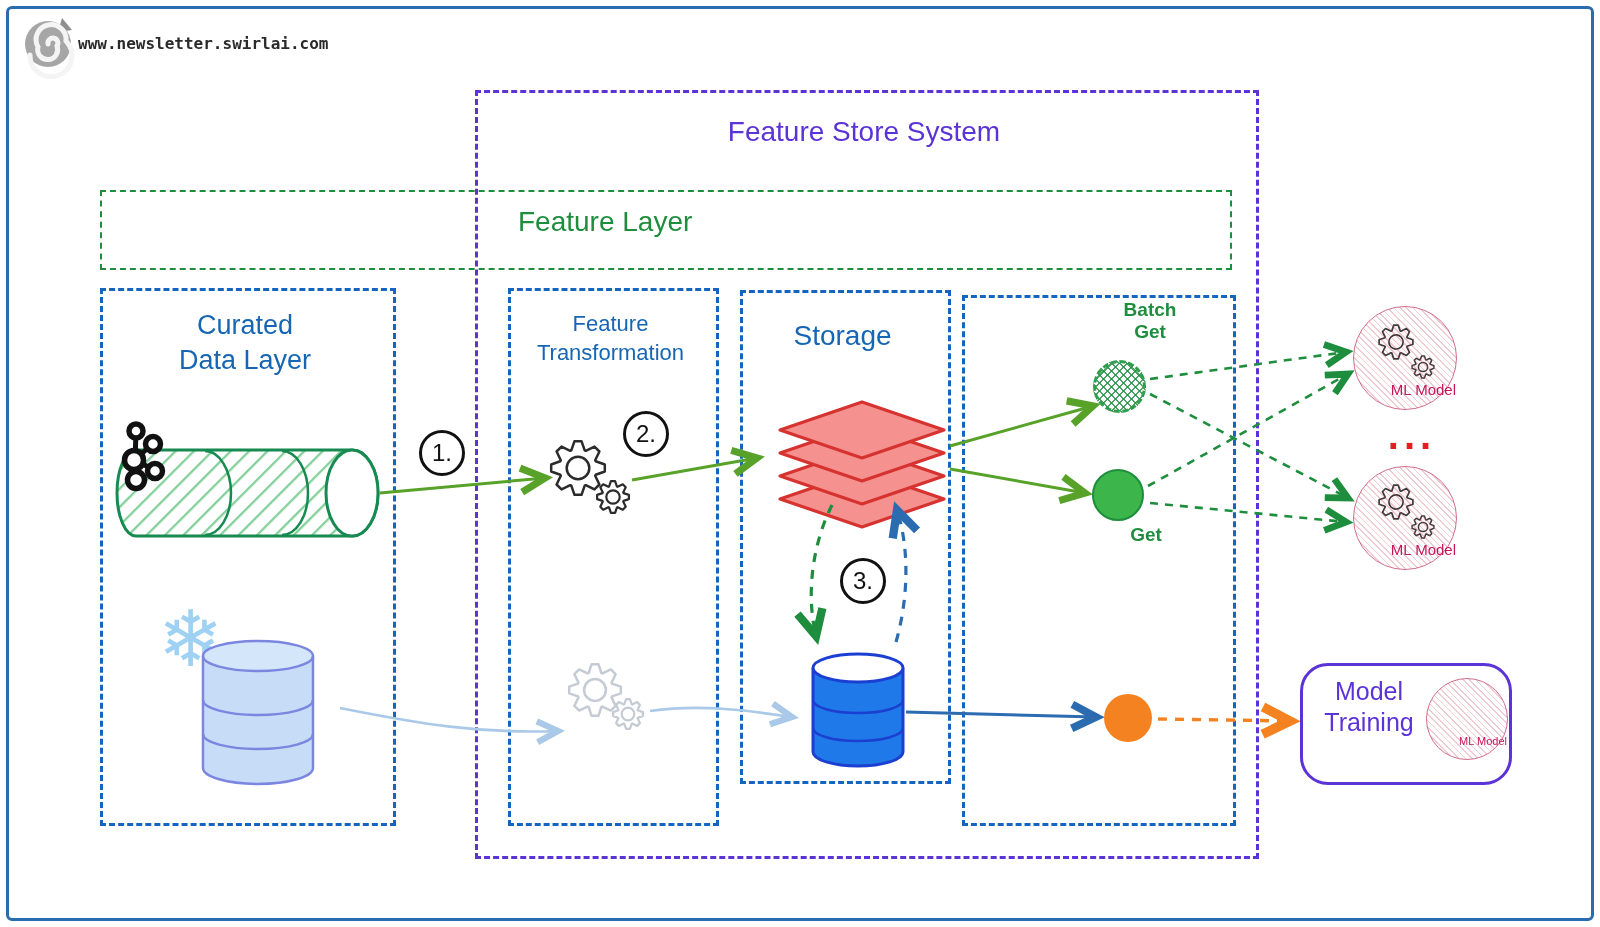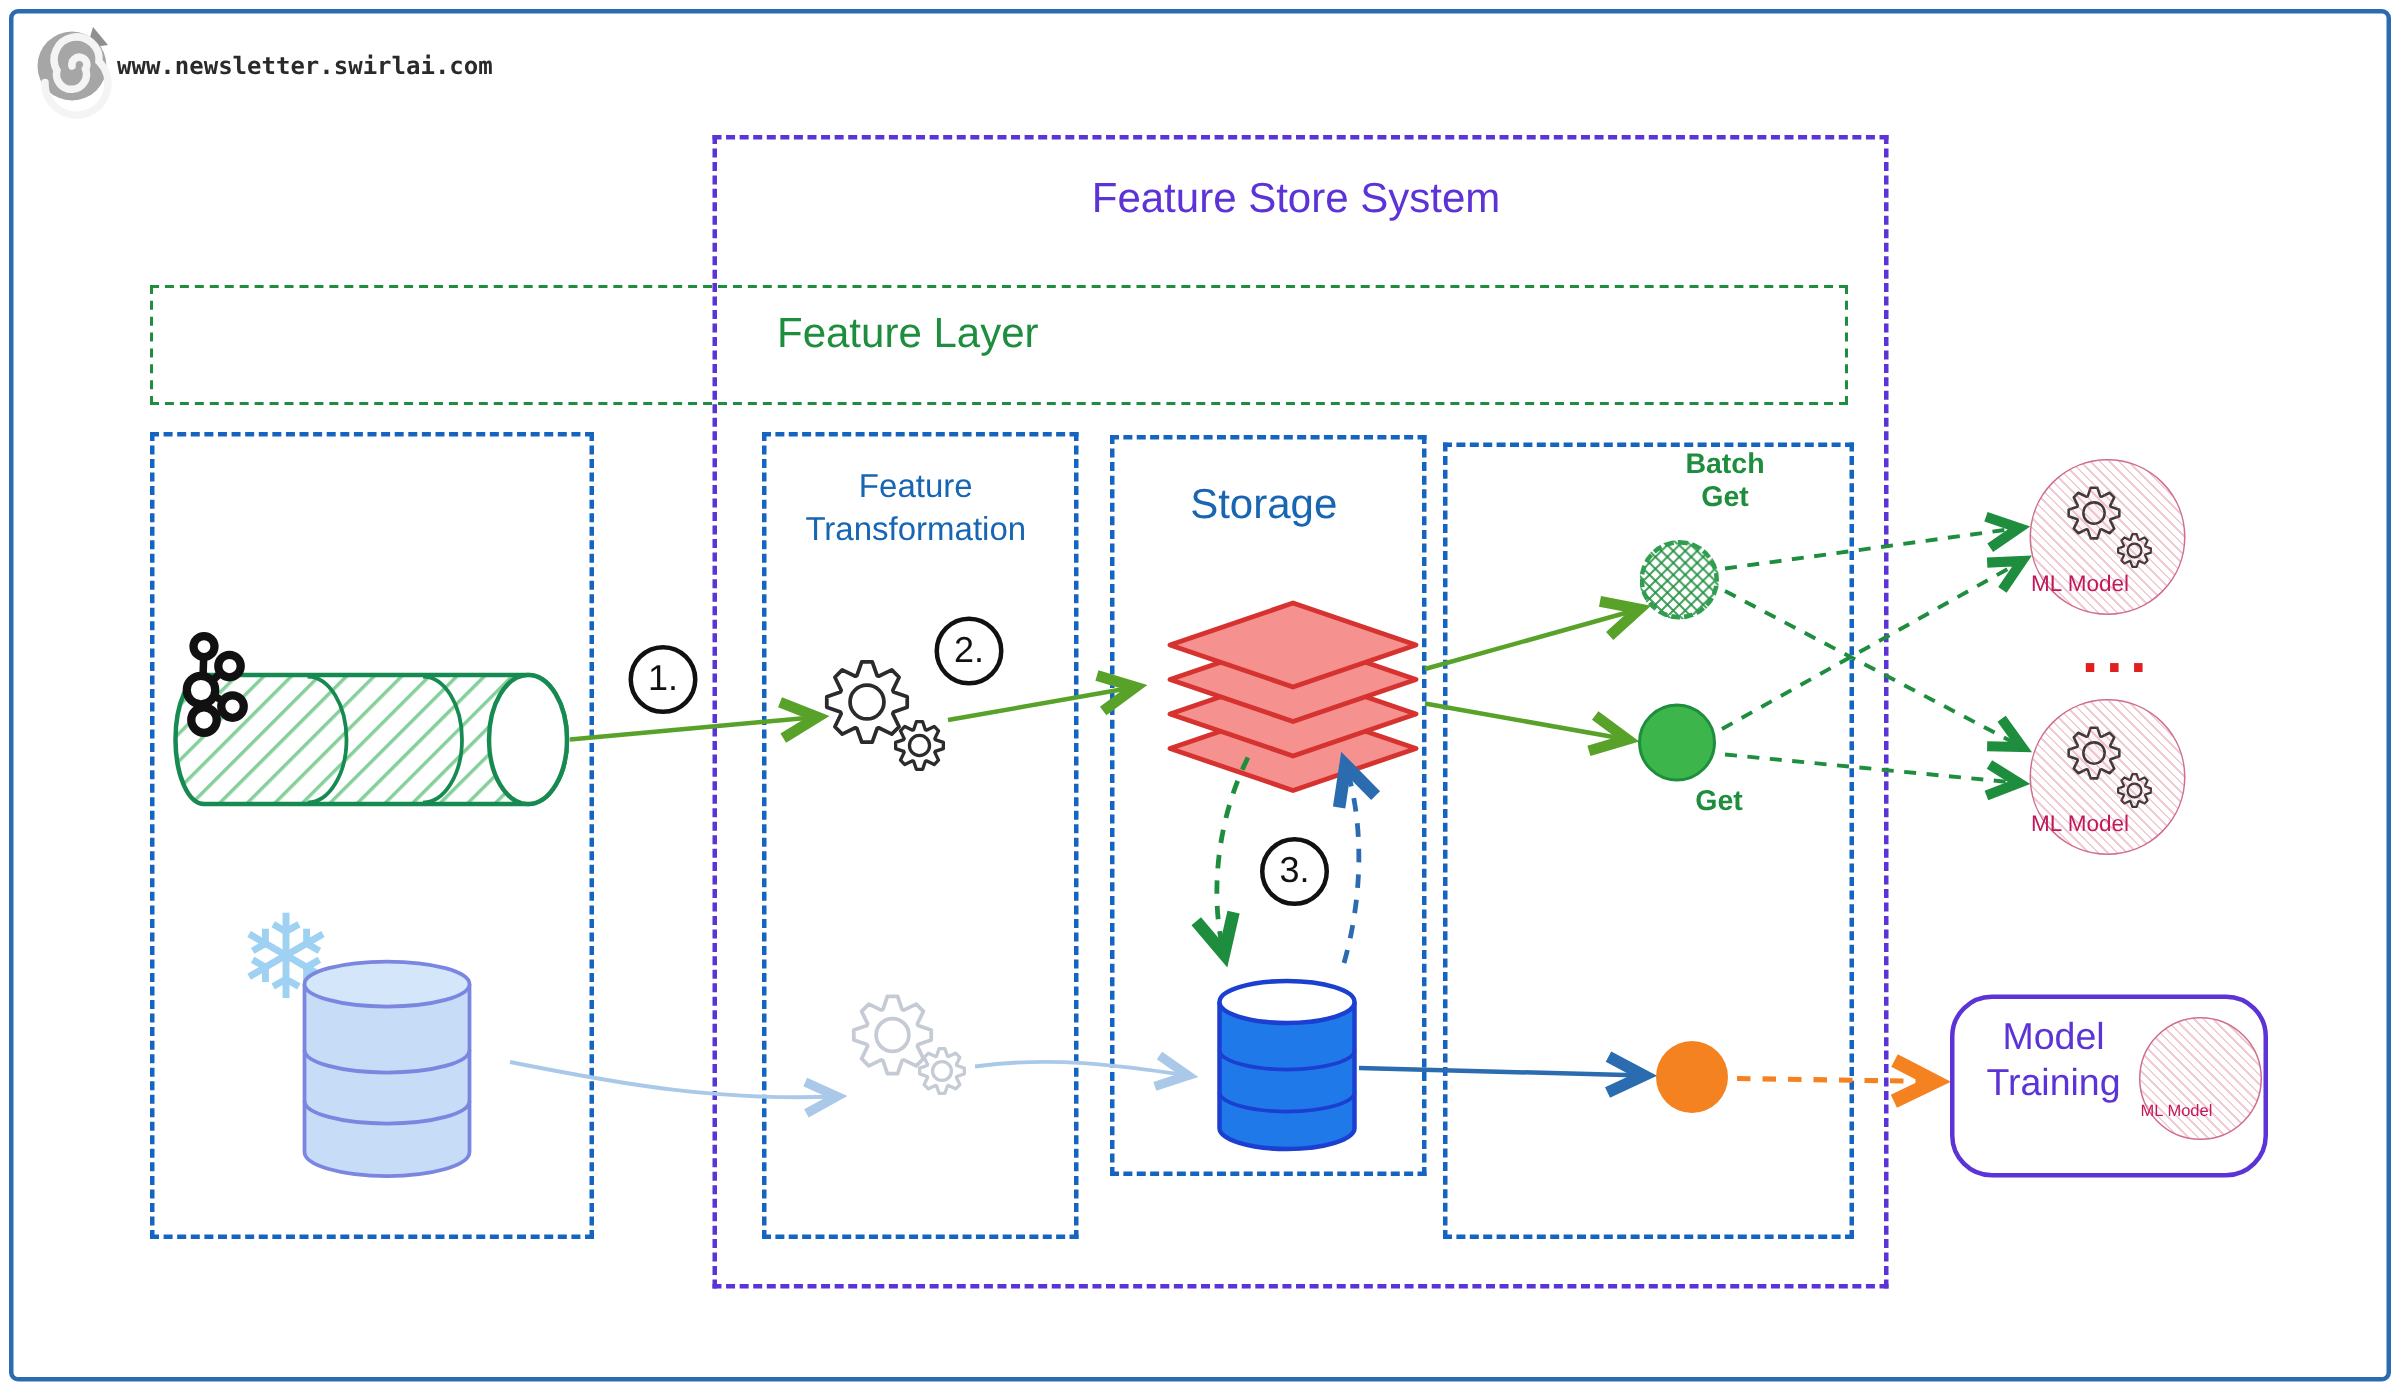--- a/index.html
+++ b/index.html
@@ -29,21 +29,21 @@
   .circle{position:absolute;border-radius:50%;box-sizing:border-box;}
   .c-batch{left:1093px;top:360px;width:53px;height:53px;border:3px dashed #2f9e4f;
     background:
       repeating-linear-gradient(45deg,transparent 0 4px,rgba(30,142,62,.8) 4px 5.6px),
       repeating-linear-gradient(-45deg,transparent 0 4px,rgba(30,142,62,.8) 4px 5.6px);}
   .c-get{left:1092px;top:469px;width:52px;height:52px;background:#3cb54a;border:2.5px solid var(--green);}
   .c-orange{left:1104px;top:694px;width:48px;height:48px;background:var(--orange);}
   .mlcircle{position:absolute;width:104px;height:104px;border-radius:50%;box-sizing:border-box;
     border:1.5px solid #cf6e8c;
     background:repeating-linear-gradient(45deg,rgba(205,70,100,.28) 0 1.2px,rgba(255,255,255,0) 1.2px 4.5px);}
-  .mltext{position:absolute;width:100%;text-align:left;color:var(--crimson);font-size:15px;}
+  .mltext{position:absolute;width:100%;text-align:right;color:var(--crimson);font-size:15px;}
   .ellipsis{position:absolute;left:1372px;top:415px;width:80px;text-align:center;color:#e02020;
     font-size:40px;font-weight:900;letter-spacing:5px;line-height:1;}
   .mt-box{position:absolute;left:1300px;top:663px;width:212px;height:122px;border:3px solid var(--purple);
     border-radius:28px;box-sizing:border-box;background:#fff;}
   .mt-title{position:absolute;left:1306px;top:676px;width:126px;text-align:center;
     color:var(--purple);font-size:25px;line-height:1.25;}
   .mt-ml{left:1426px;top:678px;width:82px;height:82px;border-width:1.2px;}
   .mt-ml .mltext{font-size:11px;}
   .snow{position:absolute;left:158px;top:600px;font-size:78px;line-height:1;color:var(--snow);
         font-family:"DejaVu Sans",sans-serif;}
@@ -59,20 +59,24 @@
 
   <div class="box purple" style="left:475px;top:90px;width:778px;height:763px;"></div>
   <div class="box green" style="left:100px;top:190px;width:1128px;height:76px;"></div>
   <div class="box" style="left:100px;top:288px;width:290px;height:532px;"></div>
   <div class="box" style="left:508px;top:288px;width:205px;height:532px;"></div>
   <div class="box" style="left:740px;top:290px;width:205px;height:488px;"></div>
   <div class="box" style="left:962px;top:295px;width:268px;height:525px;"></div>
 
   <div class="fs-title">Feature Store System</div>
   <div class="md-title">Feature Layer</div>
+  <div class="btitle" style="left:100px;top:308px;width:290px;font-size:27px;">
+    <div>Curated</div>
+    <div>Data Layer</div>
+  </div>
   <div class="btitle" style="left:740px;top:318px;width:205px;font-size:28px;">Storage</div>
   <div class="btitle" style="left:508px;top:310px;width:205px;font-size:22px;">
     <div>Feature</div>
     <div>Transformation</div>
   </div>
 
   <div class="snow">❄</div>
 
   <svg class="overlay" width="1600" height="927" viewBox="0 0 1600 927">
     <defs>

